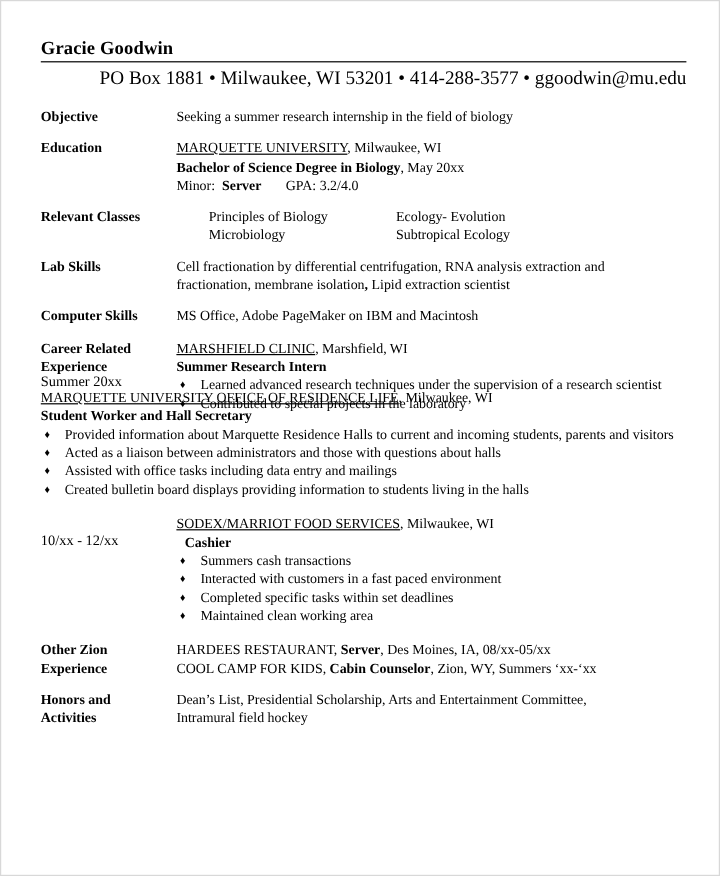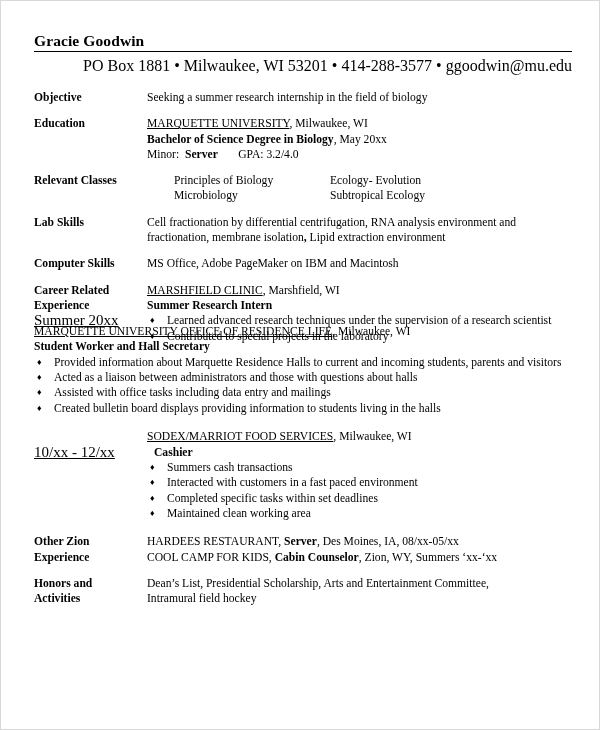--- a/index.html
+++ b/index.html
@@ -57,22 +57,21 @@
     width: 113px;
     flex: 0 0 113px;
     font-size: 11.6px;
     font-weight: bold;
     line-height: 1.32;
     padding-right: 4px;
     box-sizing: border-box;
   }
   .label.small {
     font-weight: normal;
-    font-size: 15px;
-    text-decoration: underline;
+    font-size: 12px;
   }
   .content {
     flex: 1 1 auto;
     font-size: 11.6px;
     line-height: 1.32;
   }
 
   .gap-lg { height: 13px; }
   .gap-md { height: 11px; }
 
@@ -152,22 +151,22 @@
           <div class="classes-col-b">Subtropical Ecology</div>
         </div>
       </div>
     </div>
 
     <div class="gap-md"></div>
 
     <div class="row">
       <div class="label">Lab Skills</div>
       <div class="content">
-        <div>Cell fractionation by differential centrifugation, RNA analysis environment and</div>
-        <div><span>fractionation, membrane isolation</span><span class="b">,</span><span> Lipid extraction environment</span></div>
+        <div>Cell fractionation by differential centrifugation, RNA analysis extraction and</div>
+        <div><span>fractionation, membrane isolation</span><span class="b">,</span><span> Lipid extraction scientist</span></div>
       </div>
     </div>
 
     <div class="gap-md"></div>
 
     <div class="row">
       <div class="label">Computer Skills</div>
       <div class="content">MS Office, Adobe PageMaker on IBM and Macintosh</div>
     </div>
 

